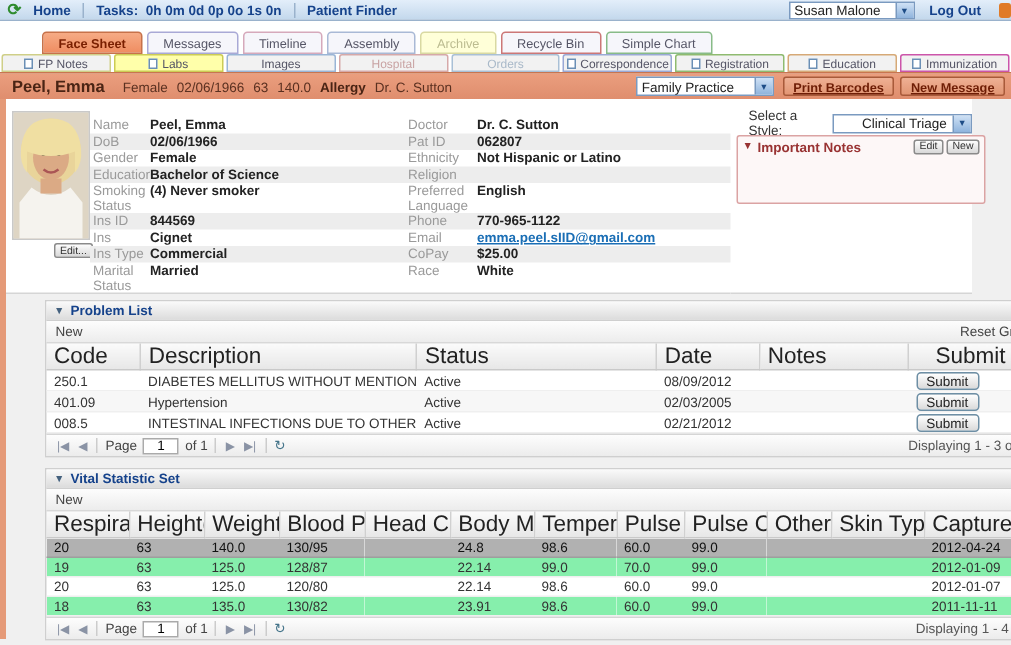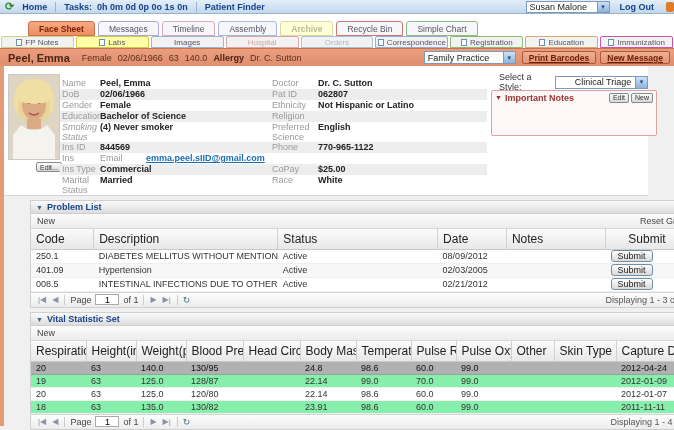--- a/index.html
+++ b/index.html
@@ -26,21 +26,21 @@
   #topbar .edge-ic{width:8px;height:10px;background:#e07b28;border-radius:2px;margin-left:12px;}
   
   #tabs1{position:absolute;top:21px;left:28px;height:15px;display:flex;gap:3px;}
   #tabs1 .tab{height:15px;border-radius:3px 3px 0 0;border:1px solid #aab;
     background:#f6f6fb;color:#556;display:flex;align-items:center;justify-content:center;
     font-size:8.5px;padding:0 10px;}
   #tabs1 .tab.t0{background:linear-gradient(#f6ab85,#ef8d62);border-color:#c7724a;color:#7a1f00;font-weight:bold;}
   #tabs1 .tab.t1{border-color:#a9a9d6;}
   #tabs1 .tab.t2{border-color:#d6a9bb;}
   #tabs1 .tab.t3{border-color:#a9b9d6;}
-  #tabs1 .tab.t4{background:#ffffd8;border-color:#d9d9a2;color:#bcbc90;font-weight:bold;}
+  #tabs1 .tab.t4{background:#ffffd8;border-color:#d9d9a2;color:#bcbc90;}
   #tabs1 .tab.t5{border-color:#cc7777;}
   #tabs1 .tab.t6{border-color:#88bb88;}
   #tabs2{position:absolute;top:36px;left:1px;width:672px;height:12px;display:flex;gap:2px;}
   #tabs2 .tab{flex:1;height:12px;border-radius:2px 2px 0 0;border:1px solid #bbb;
     background:#f2f2f2;color:#556;display:flex;align-items:center;justify-content:center;
     font-size:8px;gap:3px;overflow:hidden;white-space:nowrap;}
   #tabs2 .doc{width:6px;height:7px;background:#fff;border:1px solid #6b8fb5;flex:none;}
   #tabs2 .tab.s0{border-color:#cfcf88;}
   #tabs2 .tab.s1{background:#ffffaa;border-color:#cccc55;}
   #tabs2 .tab.s2{border-color:#9ab5d6;}
@@ -99,23 +99,23 @@
   #problem-sec{top:134px;width:660px;}
   #vitals-sec{top:246px;width:665px;}
   .sec-head{height:13px;background:linear-gradient(#fafafa,#dcdcdc);
     border-bottom:1px solid #cfcfcf;display:flex;align-items:center;padding:0 5px;position:relative;}
   .sec-head .arrow{color:#44617e;font-size:7px;margin-right:4px;}
   .sec-head .title{color:#15428b;font-weight:bold;font-size:9px;}
   .toolbar{height:15px;background:linear-gradient(#fdfdfd,#ececec);
     border-bottom:1px solid #d8d8d8;display:flex;align-items:center;padding:0 6px;color:#444;}
   .toolbar .right{margin-left:auto;color:#444;}
   table.grid{border-collapse:collapse;table-layout:fixed;width:100%;}
-  table.grid th{height:20px;background:linear-gradient(#fbfbfb,#e7e7e7);
+  table.grid th{height:14px;background:linear-gradient(#fbfbfb,#e7e7e7);
     border-right:1px solid #d0d0d0;border-bottom:1px solid #c9c9c9;
-    font-size:12px;font-weight:normal;color:#222;text-align:left;padding:0 5px;
+    font-size:15px;font-weight:normal;color:#222;text-align:left;padding:0 5px;
     overflow:hidden;white-space:nowrap;}
   table.grid td{height:14px;font-size:9px;color:#333;padding:0 5px;
     border-bottom:1px solid #efefef;overflow:hidden;white-space:nowrap;}
   #problem-sec td{height:14px;}
   #problem-sec tr.alt td{background:#f7f7f7;}
   .desc{color:#3a5d85;}
   .submit-btn{display:inline-flex;align-items:center;height:12px;padding:0 6px;
     background:linear-gradient(#fff,#d9d9d9);border:1px solid #6e8fa5;border-radius:3px;
     font-size:9px;color:#222;}
   #vitals-sec td{height:13px;}
@@ -254,33 +254,34 @@
         <span class="dv">Female</span>
         <span class="dl2">Ethnicity</span>
         <span class="dv2">Not Hispanic or Latino</span>
       </div>
       <div class="drow alt">
         <span class="dl">Education</span>
         <span class="dv">Bachelor of Science</span>
         <span class="dl2">Religion</span>
       </div>
       <div class="drow tall">
-        <span class="dl" style="line-height:10px;font-style:italic;">Smoking Status</span>
+        <span class="dl" style="line-height:10px;">Smoking Status</span>
         <span class="dv">(4) Never smoker</span>
-        <span class="dl2" style="line-height:10px;">Preferred Science</span>
+        <span class="dl2" style="line-height:10px;">Preferred Language</span>
         <span class="dv2">English</span>
       </div>
       <div class="drow alt">
         <span class="dl">Ins ID</span>
         <span class="dv">844569</span>
         <span class="dl2">Phone</span>
         <span class="dv2">770-965-1122</span>
       </div>
       <div class="drow">
         <span class="dl">Ins</span>
+        <span class="dv">Cignet</span>
         <span class="dl2">Email</span>
         <span class="dv2 email">emma.peel.sIID@gmail.com</span>
       </div>
       <div class="drow alt">
         <span class="dl">Ins Type</span>
         <span class="dv">Commercial</span>
         <span class="dl2">CoPay</span>
         <span class="dv2">$25.00</span>
       </div>
       <div class="drow tall">

